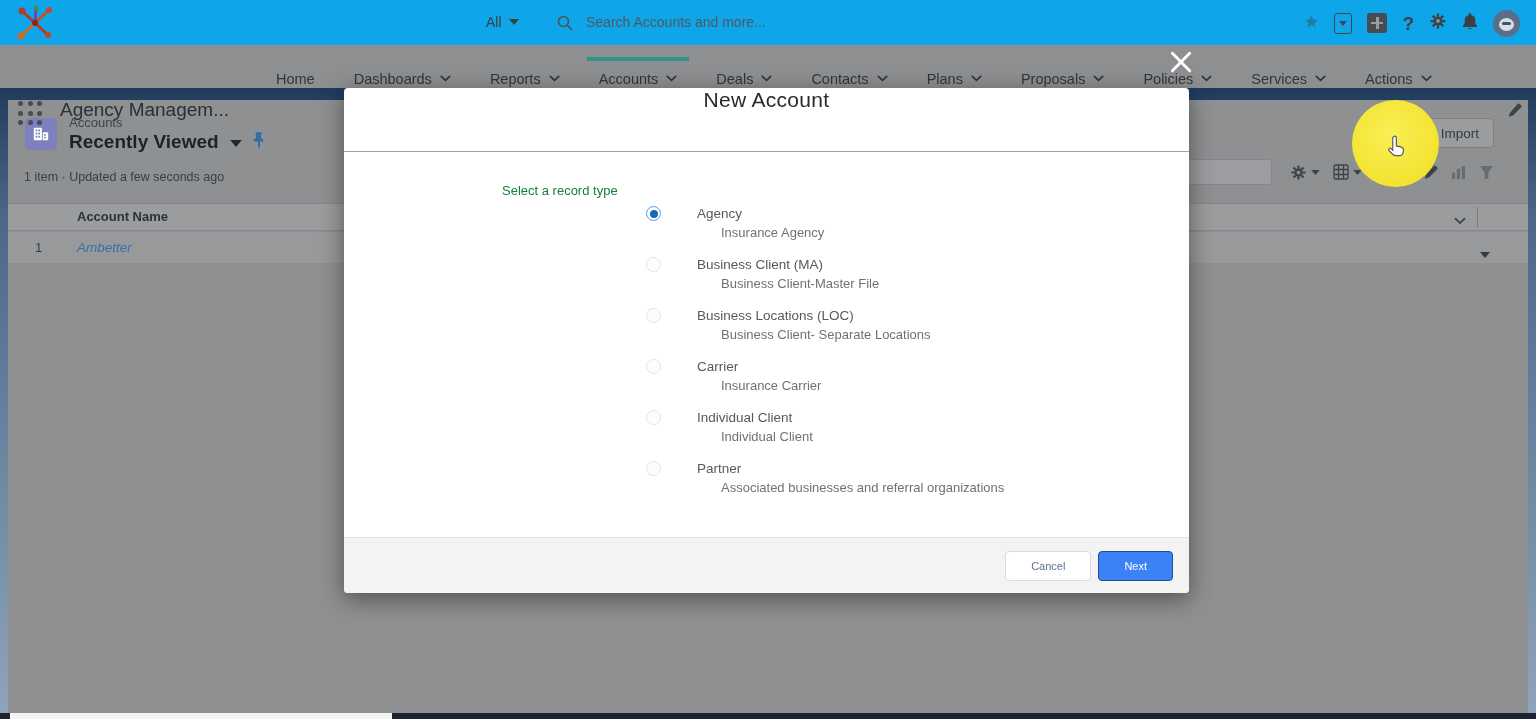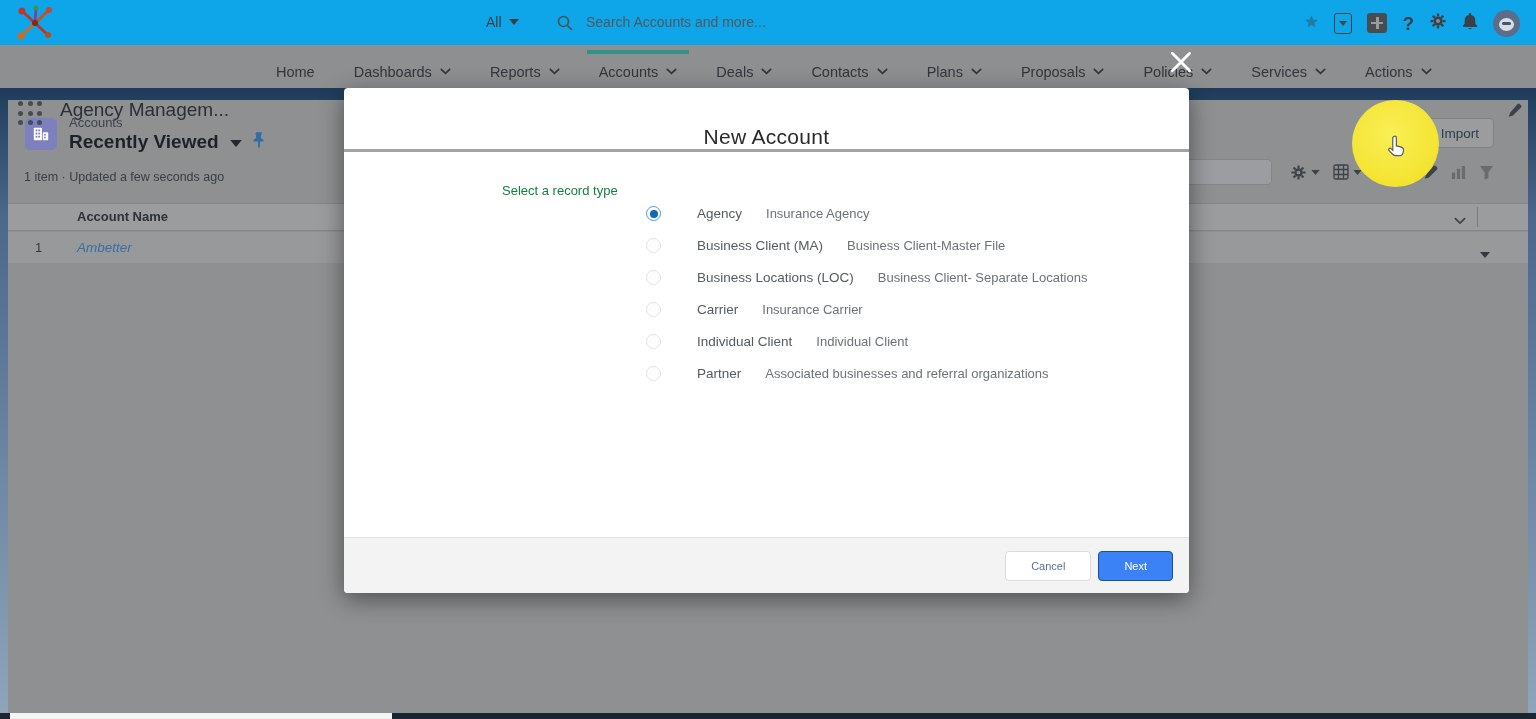--- a/index.html
+++ b/index.html
@@ -28,21 +28,21 @@
   .avatar { width:27px; height:27px; border-radius:50%; background:#5b6d89; position:relative; overflow:hidden; cursor:pointer; }
   .avatar::before { content:""; position:absolute; left:6px; top:8px; width:15px; height:13px; border-radius:50%; background:#d9dde2; }
   .avatar::after { content:""; position:absolute; left:9px; top:12px; width:9px; height:3px; border-radius:2px; background:#42536d; }
 
   
   .nav-bar { position:absolute; top:45px; left:0; right:0; height:43px; background:#8e8f90; z-index:1; }
   .waffle { position:absolute; left:18px; top:56px; display:grid; grid-template-columns:repeat(3,5px);
             grid-template-rows:repeat(3,5px); gap:4.5px; cursor:pointer; }
   .waffle i { width:5px; height:5px; border-radius:50%; background:#474c52; }
   .app-name { position:absolute; left:60px; top:54px; font-size:19px; color:#2a3036; white-space:nowrap; }
-  .nav-tabs { position:absolute; left:264px; top:5px; height:43px; display:flex; gap:15px;justify-content:center; }
+  .nav-tabs { position:absolute; left:264px; top:12px; height:43px; display:flex; gap:15px;justify-content:center; }
   .nav-tab { display:flex; align-items:center; gap:8px; padding:0 12px; height:100%;
              font-size:14.5px; color:#30363c; cursor:pointer; white-space:nowrap; }
   .nav-tab.active { box-shadow:inset 0 4px 0 #2f9488; }
   .nav-edit { position:absolute; right:14px; top:58px; color:#3c4247; cursor:pointer; }
 
   
   .content-bg { position:absolute; top:88px; left:0; right:0; bottom:6px;
                 background:linear-gradient(180deg,#1e3a5c 0px,#24425f 14px,#4c688a 130px,#8ea4ba 100%); }
   .card { position:absolute; top:100px; left:8px; right:8px; bottom:6px; background:#8f9091; }
   .obj-icon { position:absolute; left:17px; top:18px; width:32px; height:32px; border-radius:5px;
@@ -68,29 +68,29 @@
   .col-chev { position:absolute; right:62px; top:7px; color:#3c4247; cursor:pointer; }
   .col-div { position:absolute; right:50px; top:3px; width:1px; height:20px; background:#7b7c7f; }
   .trow { position:absolute; left:0; right:0; top:132px; height:31px; background:#98999b; cursor:pointer; }
   .row-num { position:absolute; left:27px; line-height:31px; font-size:13px; color:#33393f; }
   .row-link { position:absolute; left:69px; line-height:31px; font-size:13.5px; color:#3a6fa5; cursor:pointer;font-style:italic; }
   .row-caret { position:absolute; right:38px; top:12px; color:#33393f; cursor:pointer; }
 
   
   .modal { position:absolute; left:344px; top:88px; width:845px; height:505px; background:#fff;
            border-radius:4px; box-shadow:0 6px 24px rgba(0,0,0,.45); z-index:30; }
-  .modal-header { height:64px; border-bottom:3px solid #a3a3a3; display:flex; align-items:flex-end; justify-content:center; }
+  .modal-header { height:64px; border-bottom:1px solid #a3a3a3; display:flex; align-items:flex-start; justify-content:center; }
   .modal-title { font-size:21px; font-weight:400; color:#2a2a2a; letter-spacing:.3px; }
   .prompt { position:absolute; left:158px; top:95px; font-size:13px; color:#15803d; }
   .options { position:absolute; left:302px; top:116px; display:flex; flex-direction:column; gap:13px; }
   .option { display:flex; gap:36px; cursor:pointer; }
   .radio { width:15px; height:15px; border-radius:50%; border:1px solid #e3e3e3; background:#fdfdfd; margin-top:2px; flex:none; }
   .radio.selected { border:1.5px solid #4f9ae0; background:#fff; position:relative; }
   .radio.selected::after { content:""; position:absolute; inset:2.5px; border-radius:50%; background:#1467b8; }
-  .opt-text { display:flex; flex-direction:row;text-align:center; }
+  .opt-text { display:flex; flex-direction:column; }
   .opt-label { font-size:13.5px; color:#545a60; line-height:19px; }
   .opt-desc { font-size:13px; color:#6d7277; line-height:19px; padding-left:24px; }
   .modal-footer { position:absolute; left:0; right:0; bottom:0; height:56px; background:#f4f3f3;
                   border-top:1px solid #e2e1e1; border-radius:0 0 4px 4px;
                   display:flex; align-items:center; justify-content:flex-end; gap:7px; padding:0 16px; }
   .btn { height:30px; padding:0 25px; border-radius:4px; font-size:11px; display:flex; align-items:center; cursor:pointer; }
   .btn-cancel { background:#fff; border:1px solid #dcdcdc; color:#5a7193; }
   .btn-next { background:#3b82f6; border:1px solid #1f4f93; color:#fff; }
   .modal-close { position:absolute; left:1165px; top:46px; width:32px; height:32px; z-index:40;
                  display:flex; align-items:center; justify-content:center; cursor:pointer; }

